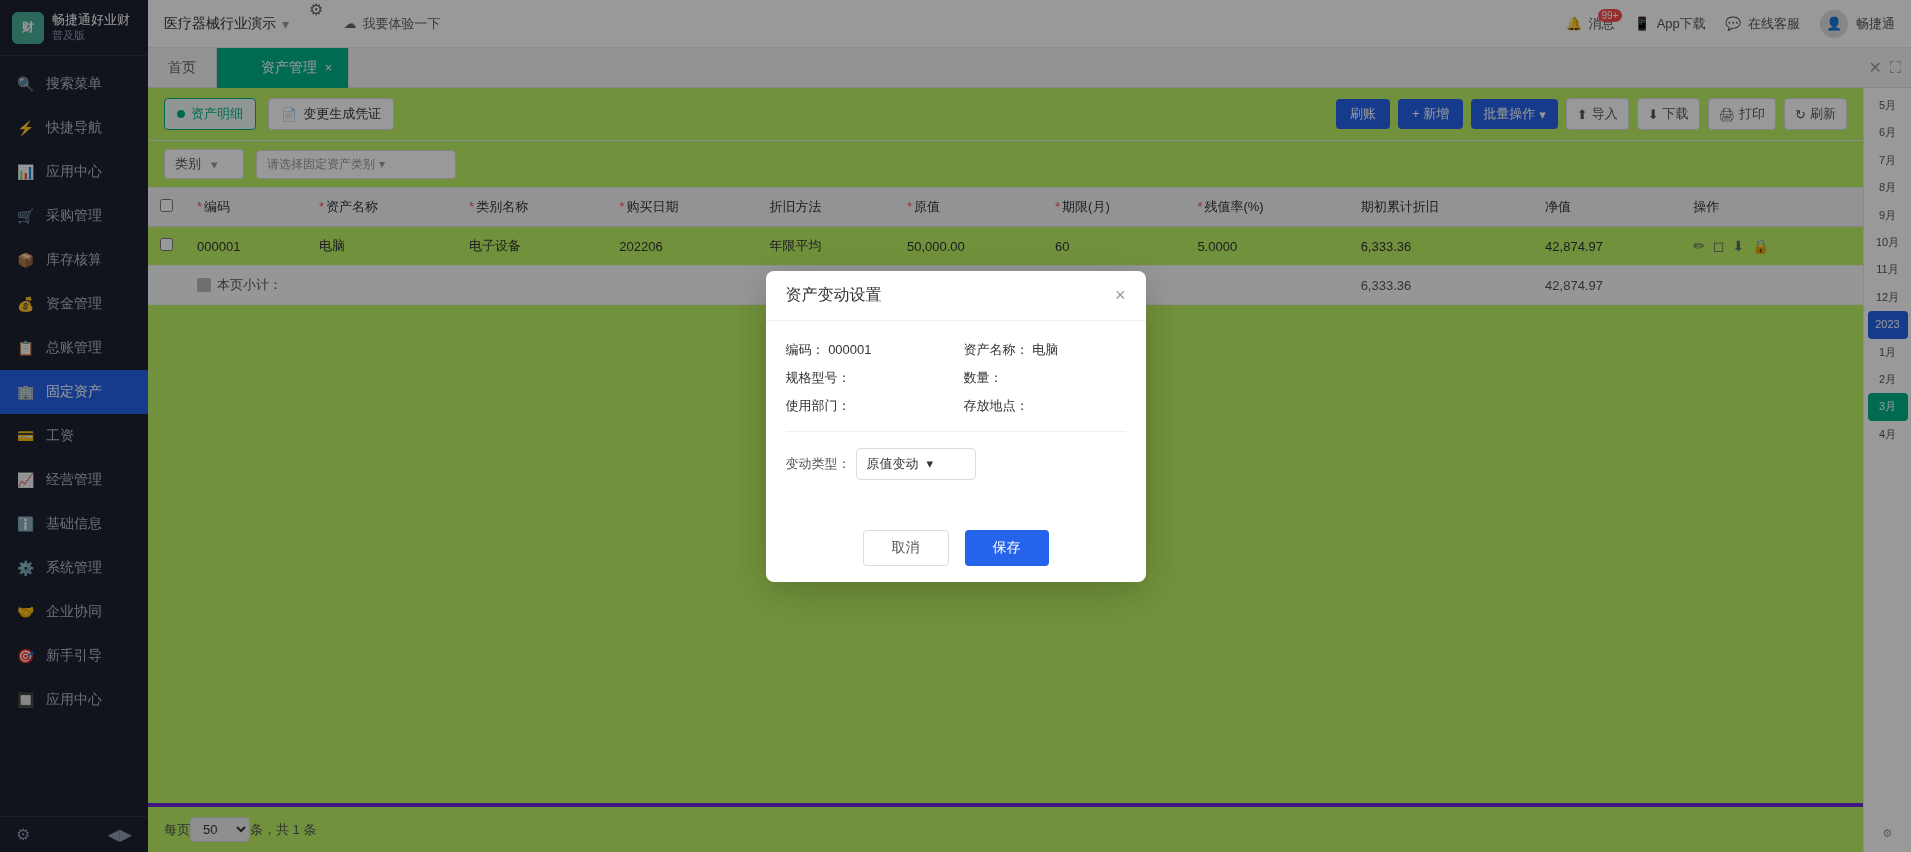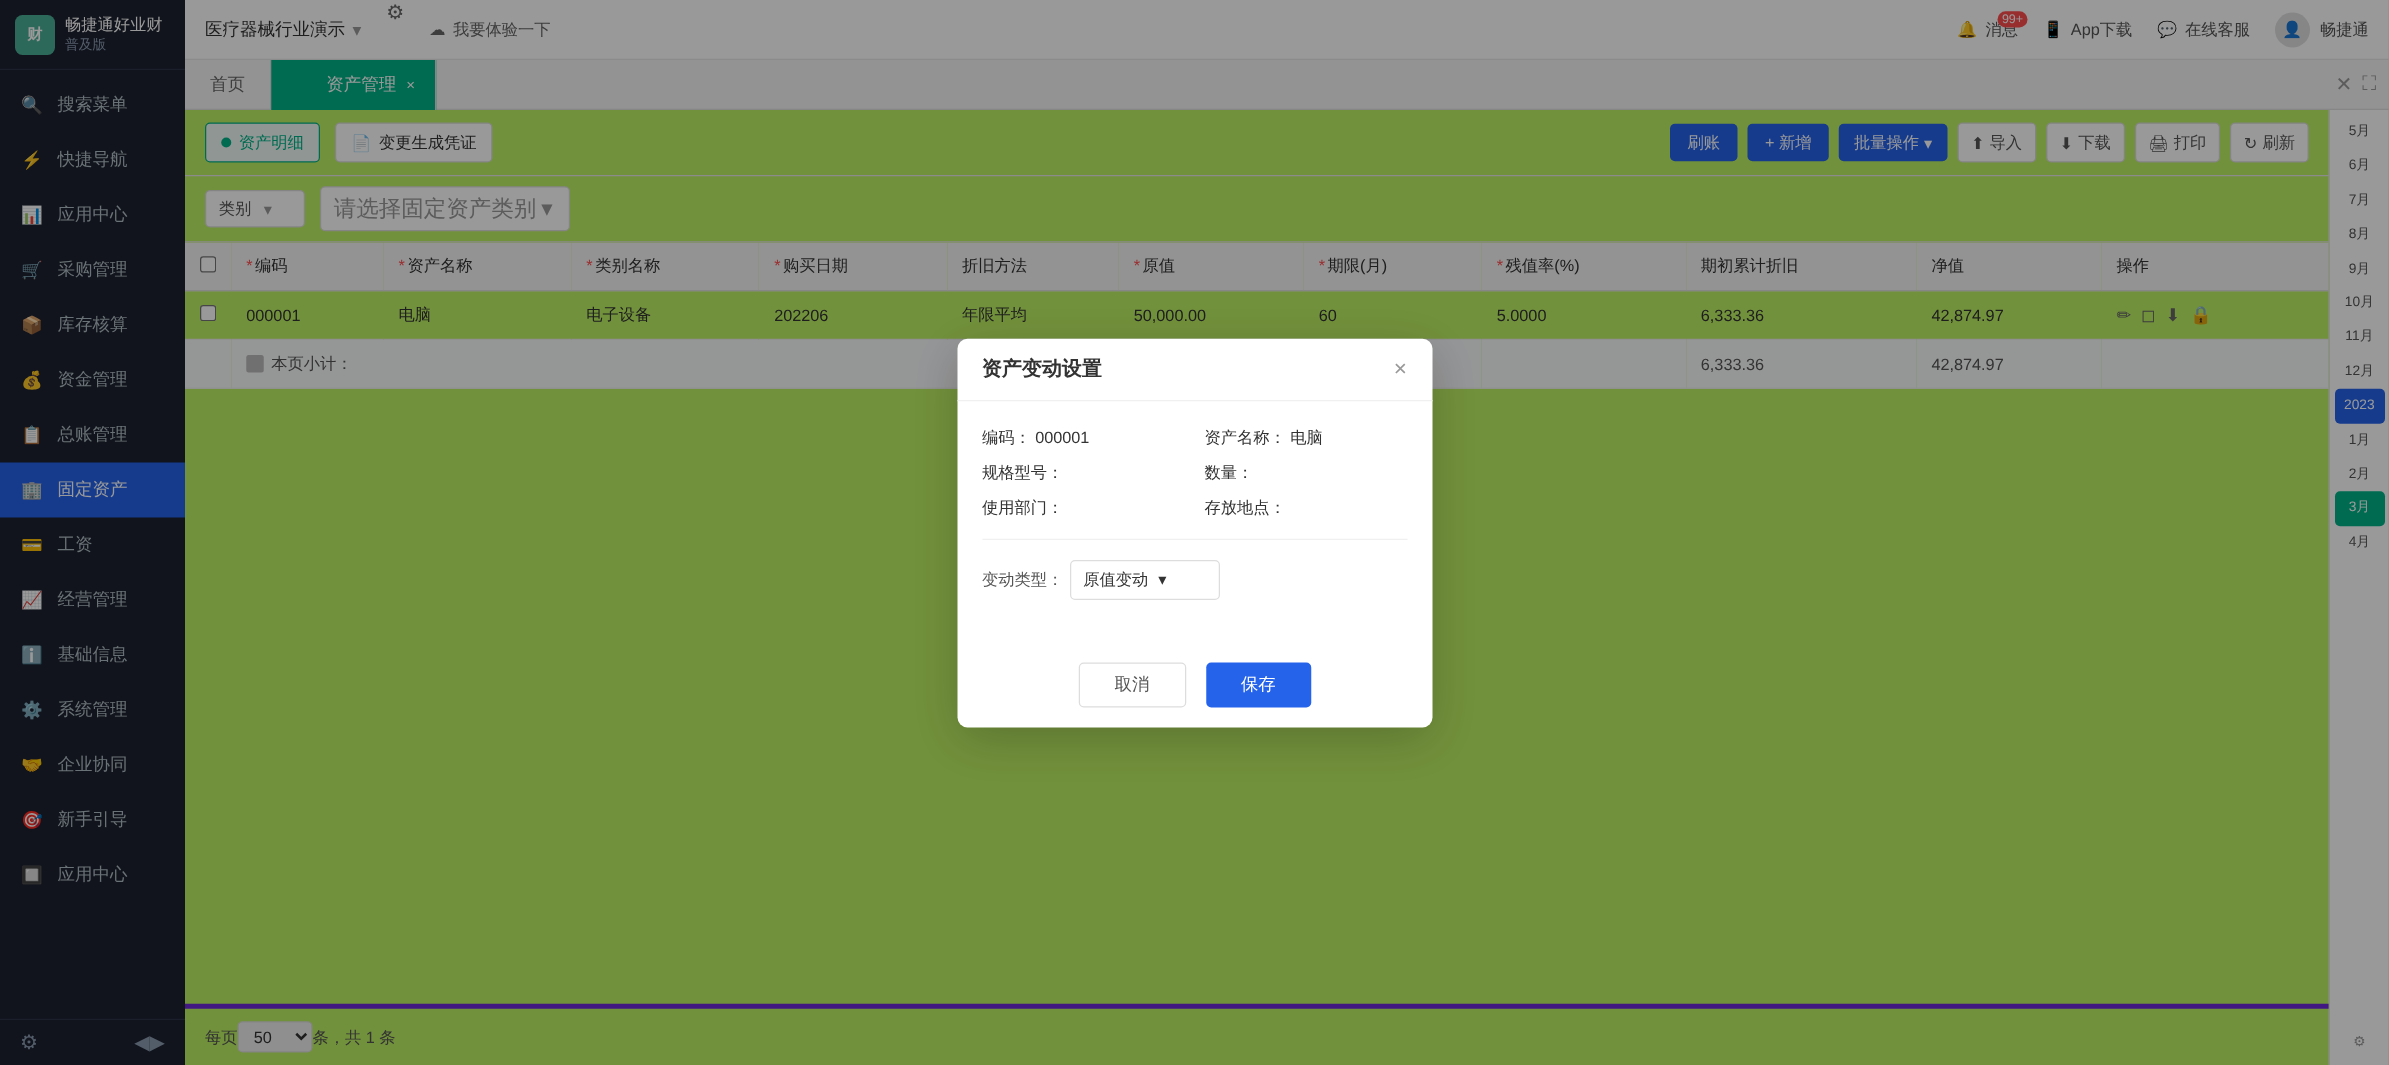--- a/index.html
+++ b/index.html
@@ -256,21 +256,21 @@
       cursor: pointer;
       background: white;
       min-width: 80px;
     }
     .filter-input {
       display: flex;
       align-items: center;
       padding: 5px 10px;
       border: 1px solid #ddd;
       border-radius: 4px;
-      font-size: 18px;
+      font-size: 12px;
       color: #999;
       cursor: pointer;
       background: white;
       min-width: 200px;
     }
     .filter-arrow { color: #999; margin-left: 4px; }
 
     
     .data-table {
       flex: 1;
@@ -368,21 +368,21 @@
       box-shadow: 0 10px 40px rgba(0,0,0,0.2);
       z-index: 101;
     }
     .modal-header {
       display: flex;
       align-items: center;
       justify-content: space-between;
       padding: 14px 20px;
       border-bottom: 1px solid #f0f0f0;
     }
-    .modal-title { font-size: 16px; font-weight: 700; color: #333; }
+    .modal-title { font-size: 16px; font-weight: 400; color: #333; }
     .modal-close { color: #999; cursor: pointer; font-size: 18px; }
     .modal-body { padding: 20px; }
     .modal-info-grid {
       display: grid;
       grid-template-columns: 1fr 1fr;
       gap: 10px 16px;
       margin-bottom: 16px;
       padding-bottom: 16px;
       border-bottom: 1px solid #f0f0f0;
     }

